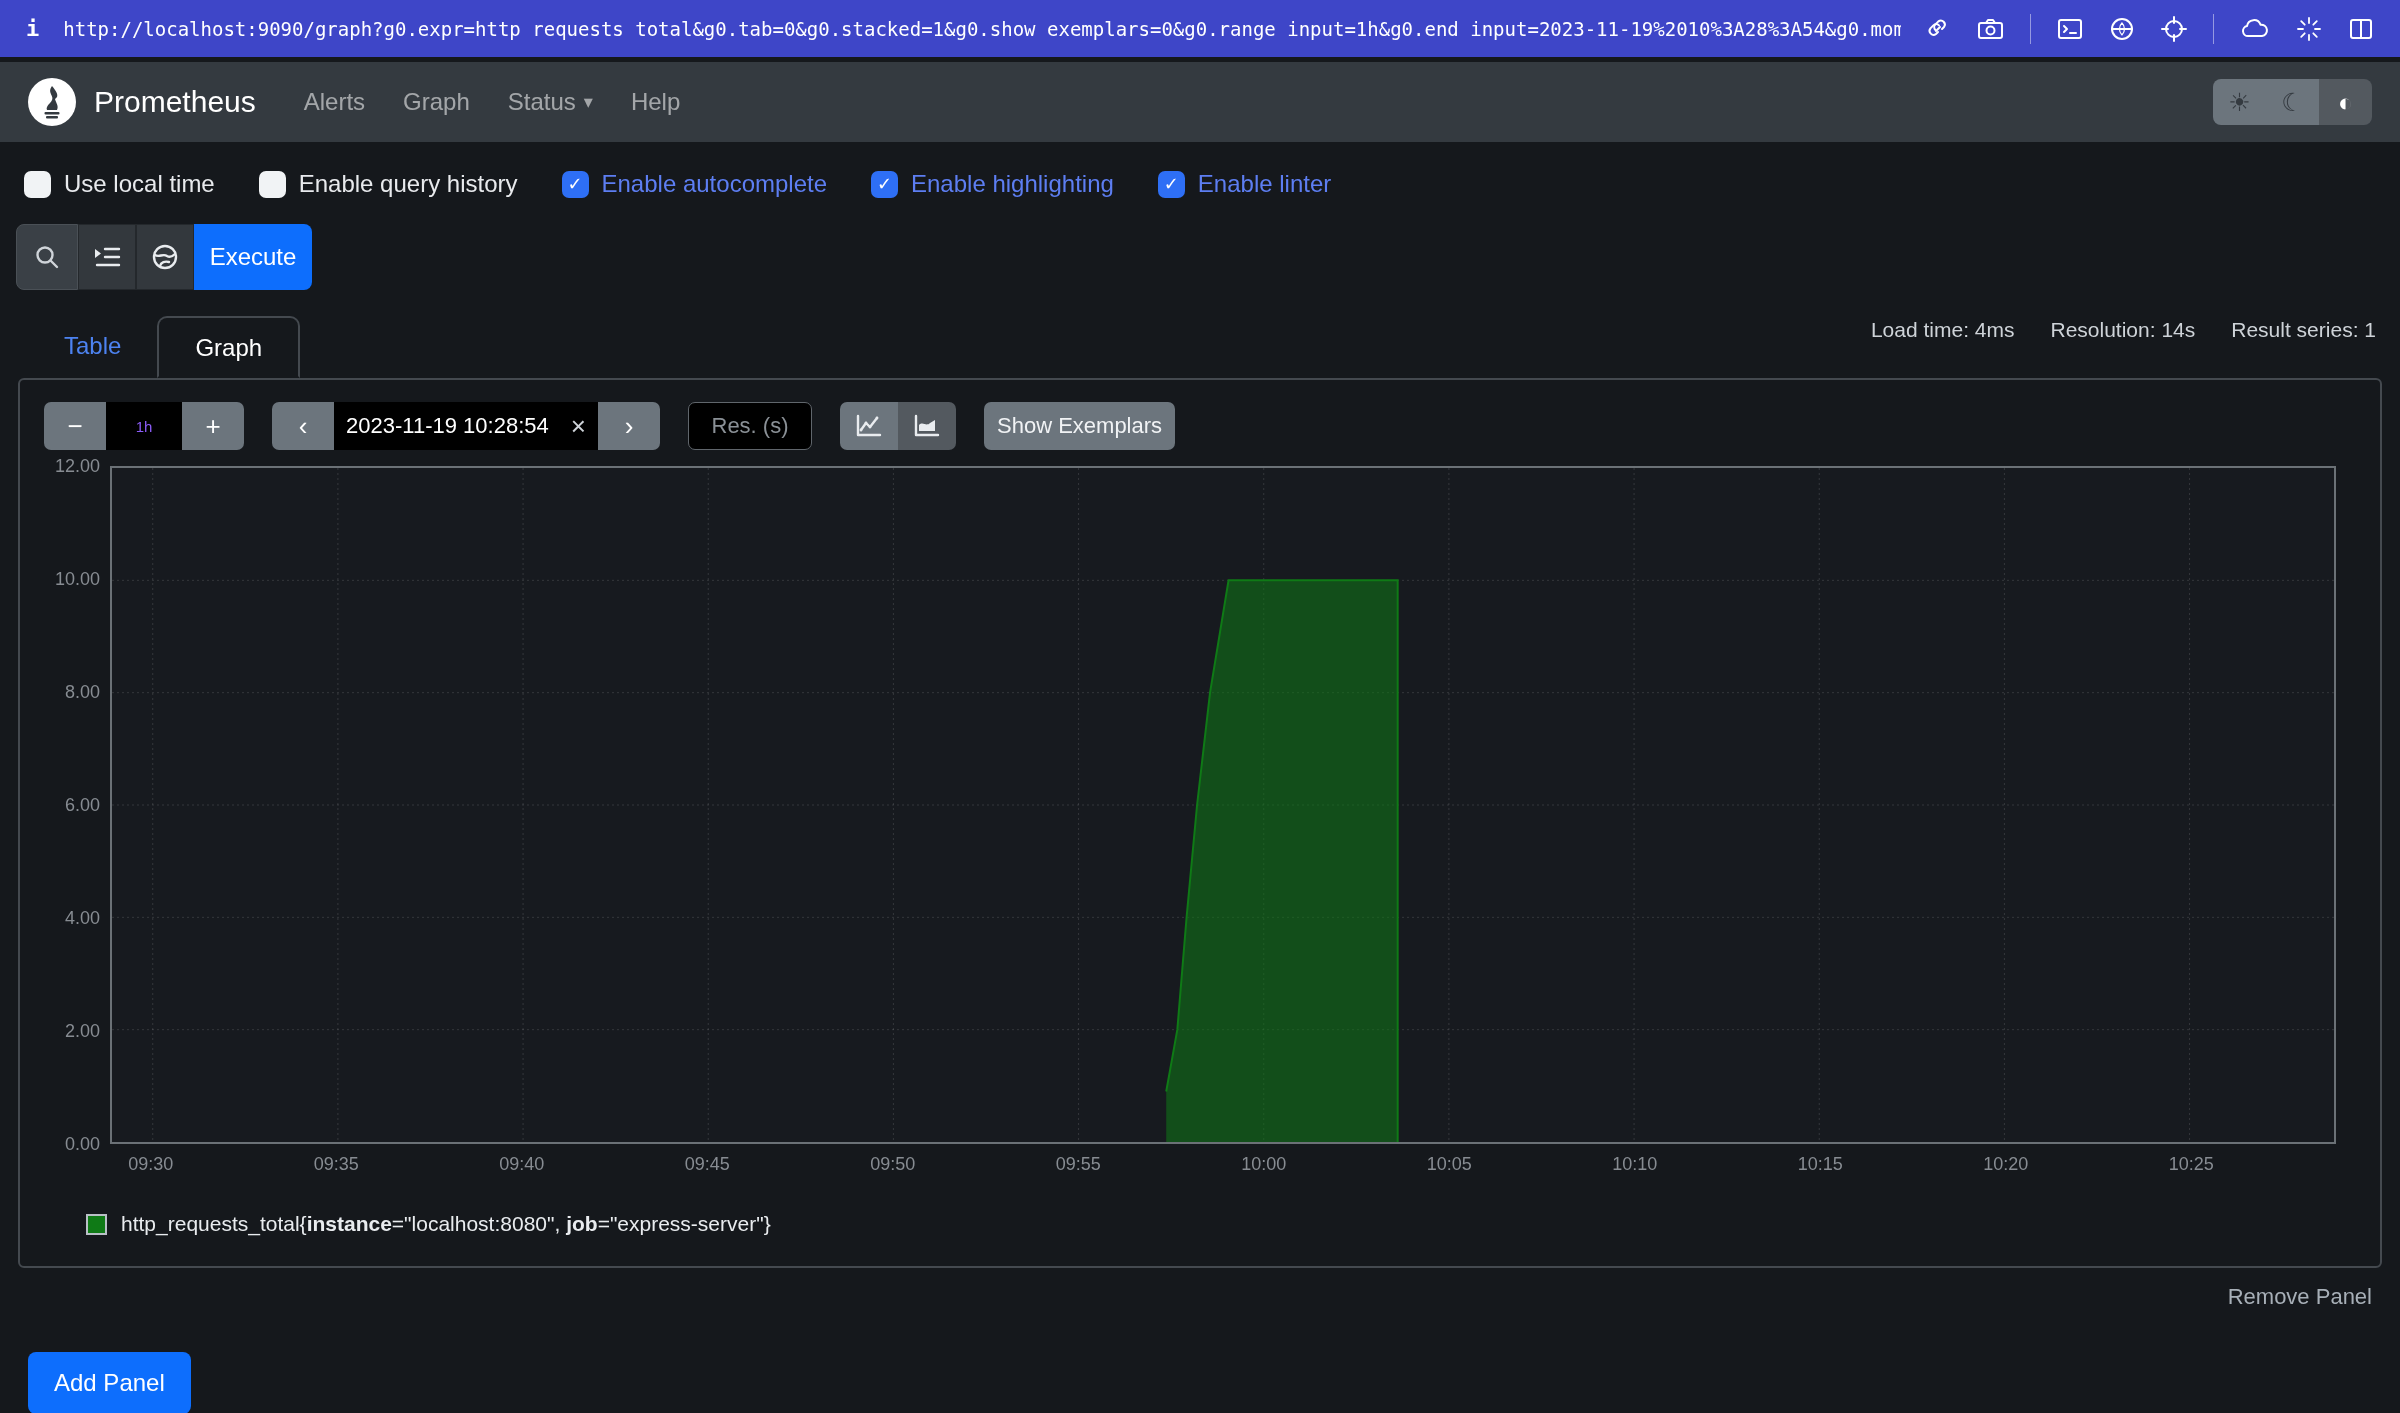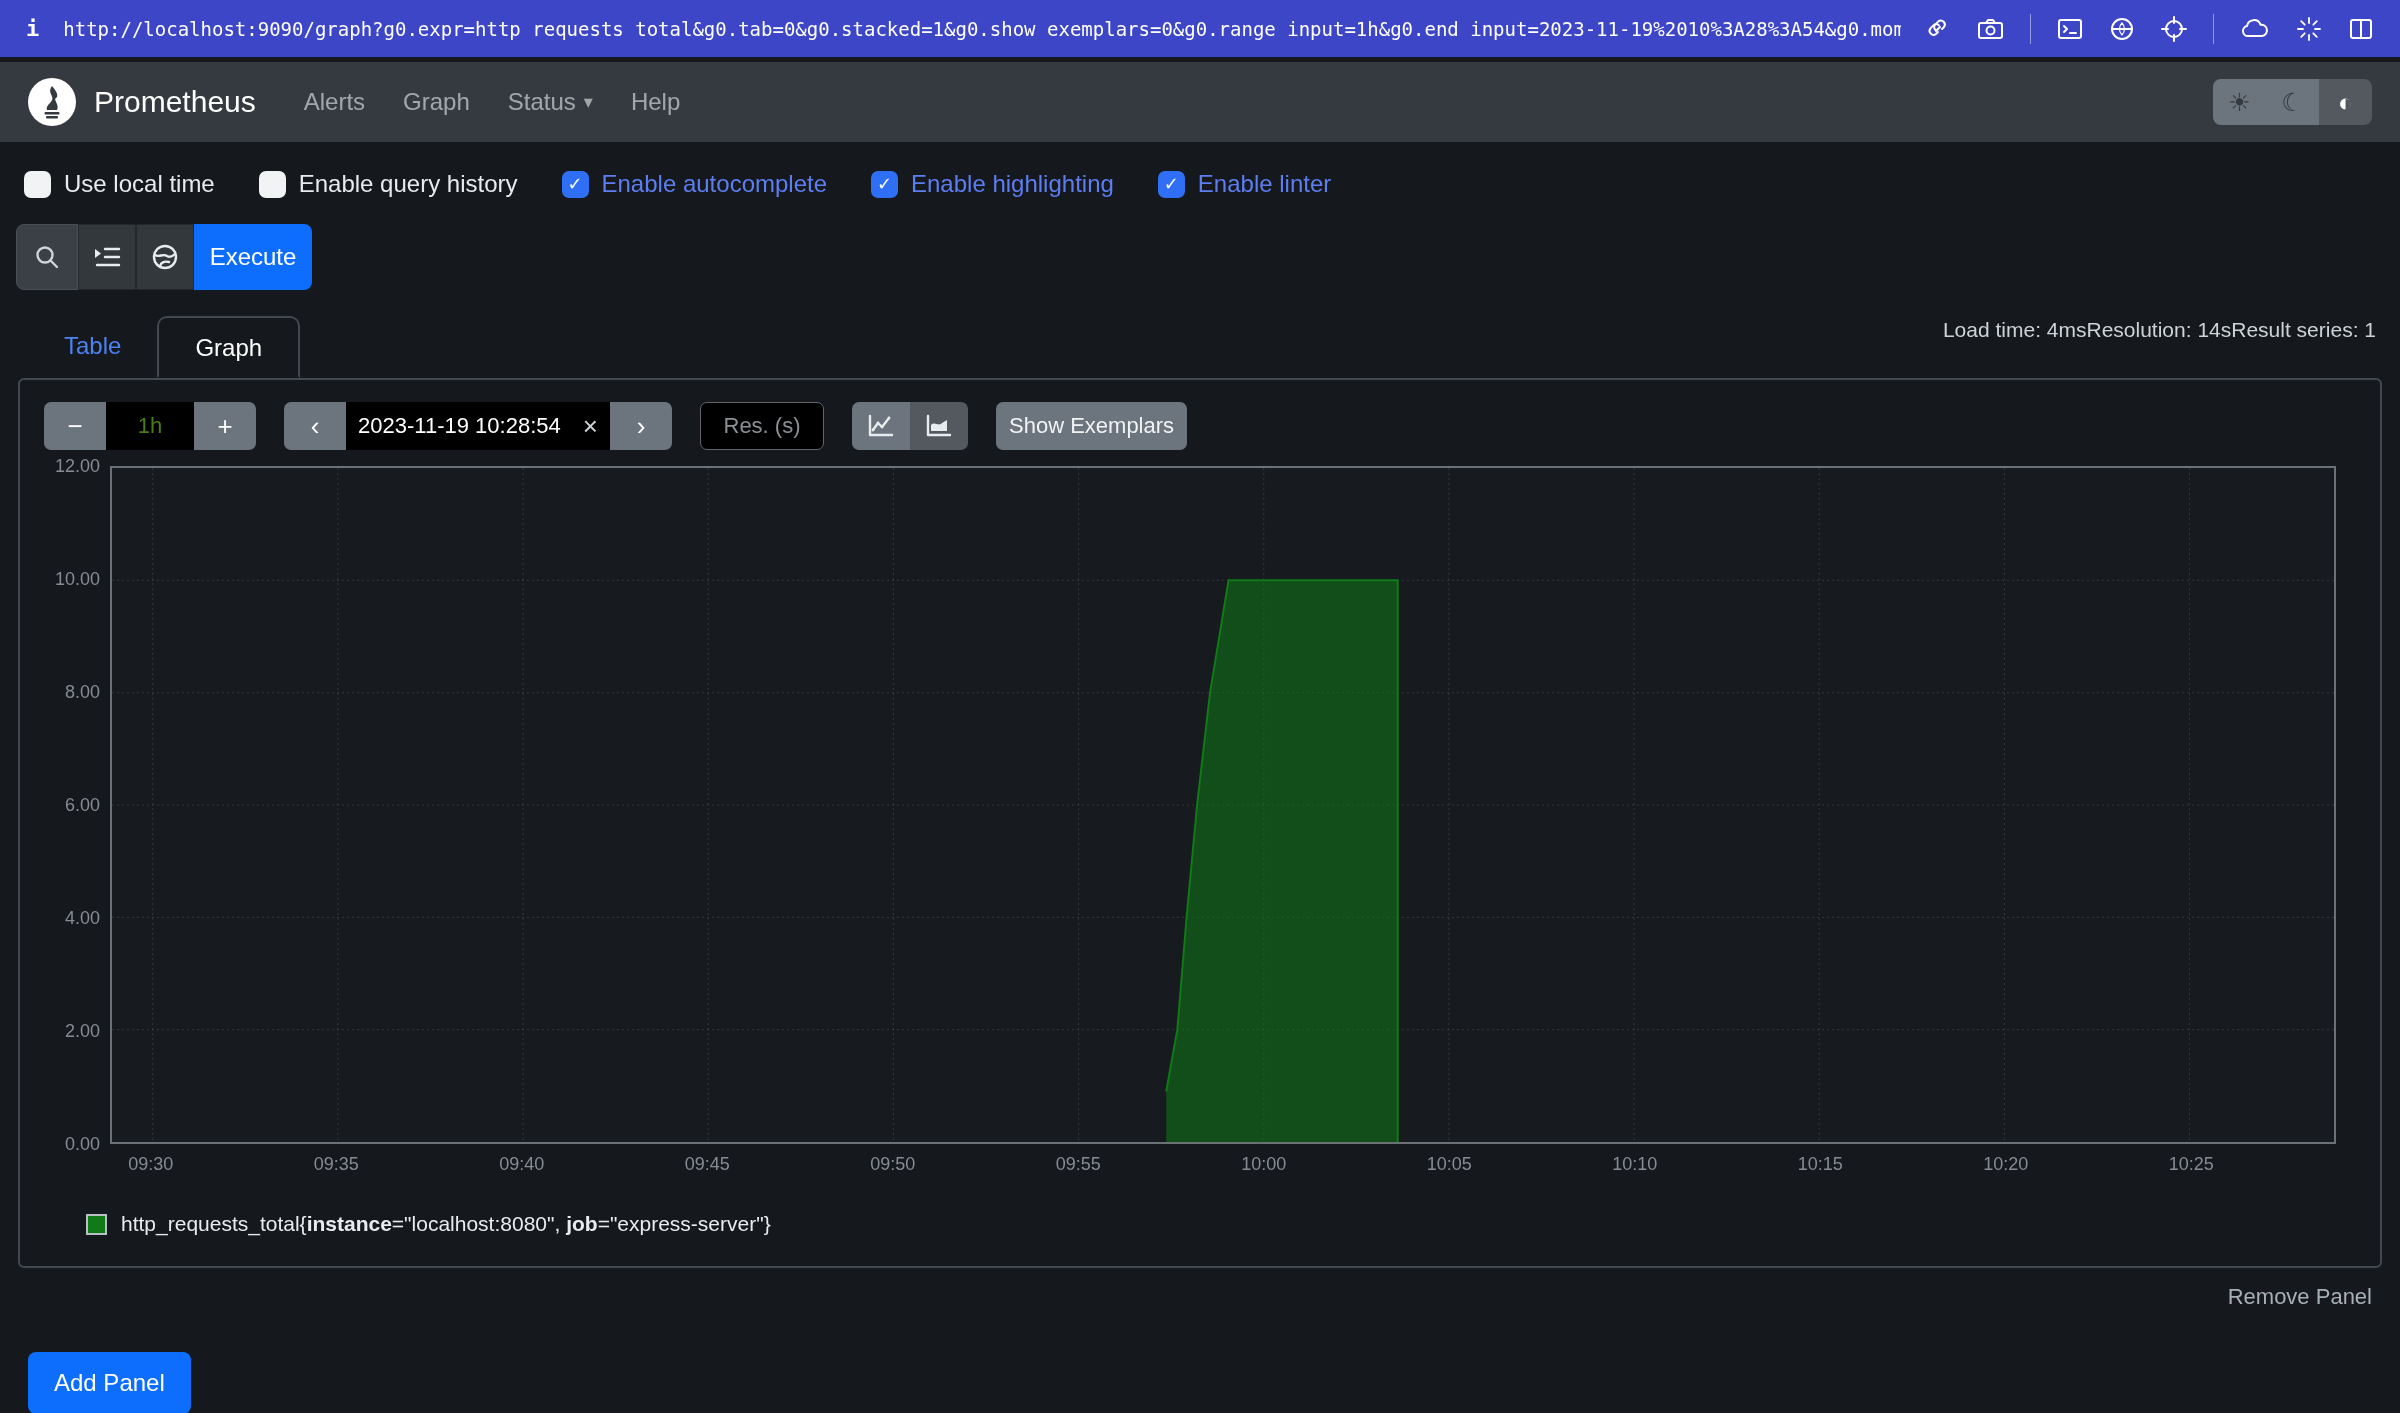--- a/index.html
+++ b/index.html
@@ -47,34 +47,34 @@
   .q-addon{width:62px;background:#3a4046;border:1px solid #4a5056;border-radius:8px 0 0 8px;
     display:flex;align-items:center;justify-content:center}
   .q-input{flex:1;background:#0e1013;border:1px solid #4a5056;border-left:none;color:#fff;
     font-family:"DejaVu Sans Mono",monospace;font-size:24px;display:flex;align-items:center;padding:0 22px}
   .q-btn{width:58px;background:#33383d;border:1px solid #24282c;display:flex;align-items:center;justify-content:center;cursor:pointer}
   .exec-btn{width:118px;background:var(--accent-blue);color:#fff;font-size:24px;border:none;
     border-radius:0 8px 8px 0;display:flex;align-items:center;justify-content:center;cursor:pointer}
 
   
   .tabs-row{position:relative;margin-top:26px;padding:0 2px}
-  .stats{position:absolute;right:8px;top:2px;display:flex;font-size:21px;color:#ced3d8}
+  .stats{position:absolute;right:8px;top:2px;display:flex;gap:36px;font-size:21px;color:#ced3d8}
   .tabs{display:flex;position:relative;z-index:2;padding-left:10px}
   .tab{height:62px;line-height:60px;padding:0 36px;font-size:24px;cursor:pointer}
   .tab.inactive{color:var(--link-blue)}
   .tab.active{color:#fff;background:var(--page-bg);border:2px solid var(--panel-border);
     border-bottom:2px solid var(--page-bg);border-radius:10px 10px 0 0;margin-bottom:-2px}
 
   
   .panel{border:2px solid var(--panel-border);border-radius:6px;padding:16px 24px 30px}
   .toolbar{display:flex;align-items:center;gap:28px;margin:6px 0 16px}
   .tb-group{display:flex;border-radius:7px;overflow:hidden}
   .tb-btn{min-width:62px;height:48px;background:var(--button-gray);color:#fff;font-size:26px;
     display:flex;align-items:center;justify-content:center;cursor:pointer}
-  .range-val{width:88px;height:48px;background:#000;color:#4d7c0f;font-size:22px;display:flex;align-items:center;justify-content:center}
+  .range-val{width:76px;height:48px;background:#000;color:#8b5cf6;font-size:15px;display:flex;align-items:center;justify-content:center}
   .dt-box{width:264px;height:48px;background:#000;color:#fff;font-size:22px;display:flex;align-items:center;justify-content:center;gap:22px}
   .dt-clear{color:#cfd4d9;font-size:26px;cursor:pointer}
   .res-input{width:124px;height:48px;background:#000;border:1px solid #60666c;border-radius:7px;
     color:#8a9096;font-size:22px;display:flex;align-items:center;justify-content:center}
   .toggle-btn{width:58px;height:48px;background:var(--button-gray);display:flex;align-items:center;justify-content:center;cursor:pointer}
   .toggle-btn.active{background:var(--button-gray-active)}
   .exemplars-btn{height:48px;padding:0 13px;background:var(--button-gray);border-radius:7px;color:#f1f3f5;
     font-size:22px;display:flex;align-items:center;cursor:pointer}
 
   

